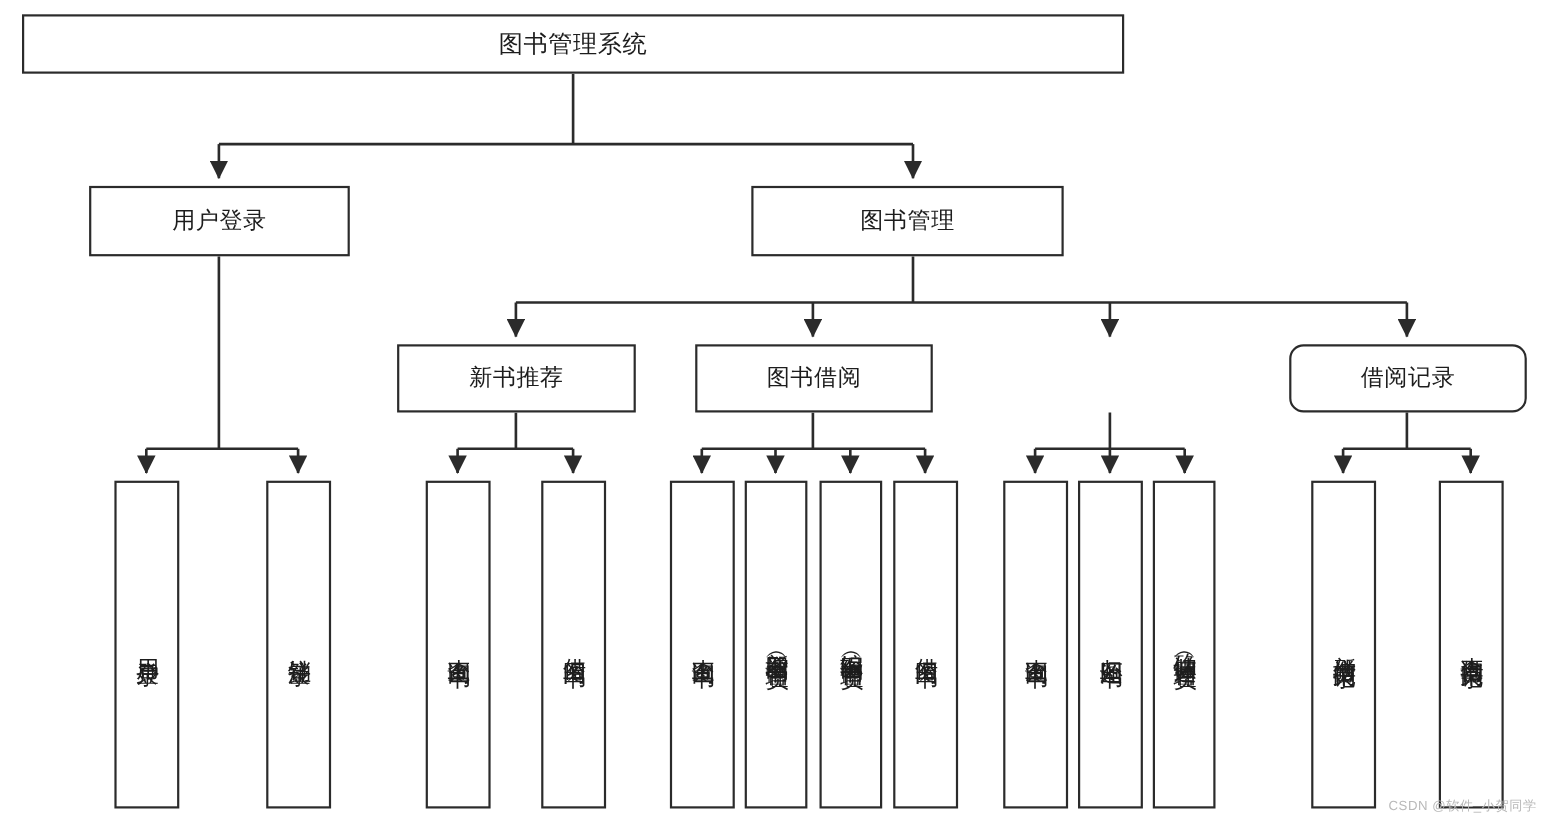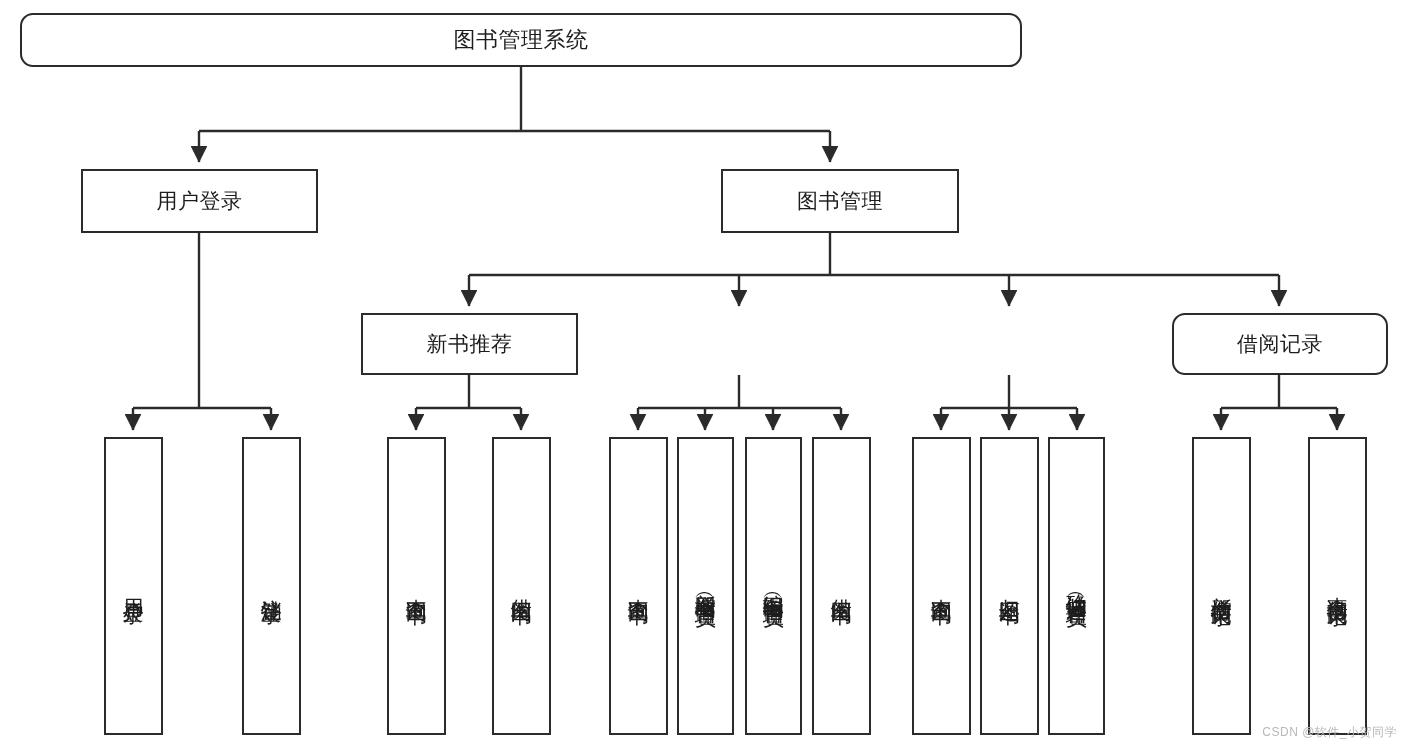--- a/index.html
+++ b/index.html
@@ -51,21 +51,20 @@
     align-items: center;
     justify-content: center;
   }
   .node-v .vlabel {
     writing-mode: vertical-rl;
     text-orientation: upright;
     white-space: pre-line;
   }
   .node-root {
     font-size: 22px;
-    border-radius: 13px;
   }
   .watermark {
     position: absolute;
     right: 8px;
     bottom: 6px;
     font-size: 12px;
     color: #b9b9b9;
     letter-spacing: 0.5px;
     white-space: nowrap;
     pointer-events: none;
@@ -126,26 +125,29 @@
     </g>
   </svg>
 
   <div class="node node-h node-root" style="left:20px; top:13px; width:1002px; height:54px;">
     <span>图书管理系统</span>
   </div>
 
   <div class="node node-h" style="left:81px; top:169px; width:237px; height:64px;">
     <span>用户登录</span>
   </div>
-  <div class="node node-h" style="left:721px; top:169px; width:238px; height:64px;">
+  <div class="node node-h" style="left:683px; top:169px; width:284px; height:64px;">
     <span>图书管理</span>
   </div>
 
   <div class="node node-h" style="left:361px; top:313px; width:217px; height:62px;">
     <span>新书推荐</span>
+  </div>
+  <div class="node node-h" style="left:632px; top:313px; width:216px; height:62px;">
+    <span>图书借阅</span>
   </div>
   <div class="node node-h" style="left:1172px; top:313px; width:216px; height:62px;border-radius:13px;">
     <span>借阅记录</span>
   </div>
 
   <div class="node node-v" style="left:104px; top:437px; width:59px; height:298px;">
     <span class="vlabel">用户登录</span>
   </div>
   <div class="node node-v" style="left:242px; top:437px; width:59px; height:298px;">
     <span class="vlabel">注销登录</span>

